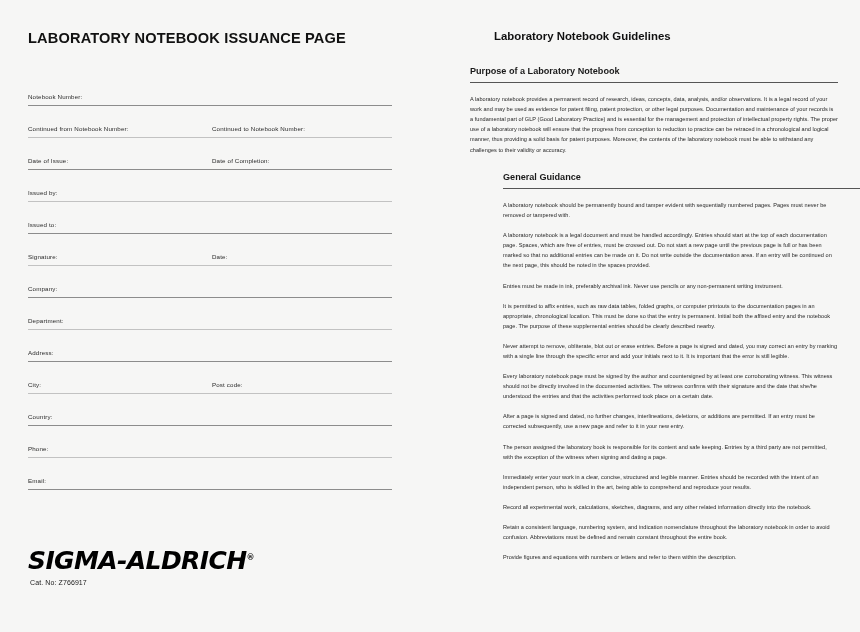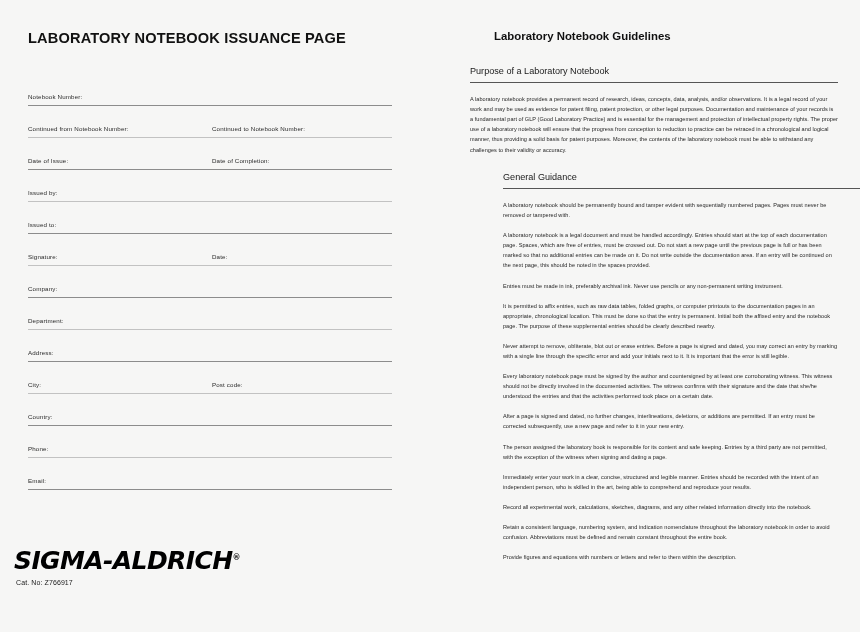--- a/index.html
+++ b/index.html
@@ -59,21 +59,21 @@
     height: 1px;
     background: #8c8c8c;
   }
   .field-rule.light {
     background: #c2c2c2;
   }
 
   
   .brand {
     position: absolute;
-    left: 14px;
+    left: 28px;
     top: 548px;
     width: 366px;
   }
   .brand-logo {
     font-family: "DejaVu Sans", sans-serif;
     font-size: 25px;
     font-weight: bold;
     font-style: italic;
     letter-spacing: -0.6px;
     color: #000;
@@ -104,21 +104,21 @@
   .guide-title {
     font-size: 11.4px;
     font-weight: bold;
     color: #111;
     margin: 0 0 22px 0;
     line-height: 1.2;
     padding-left: 24px;
   }
   .section-head {
     font-size: 9.1px;
-    font-weight: normal;
+    font-weight: bold;
     color: #1a1a1a;
     margin: 0 0 5px 0;
     line-height: 1.25;
   }
   .section-rule {
     width: 368px;
     height: 1px;
     background: #555;
     margin-bottom: 11px;
   }

